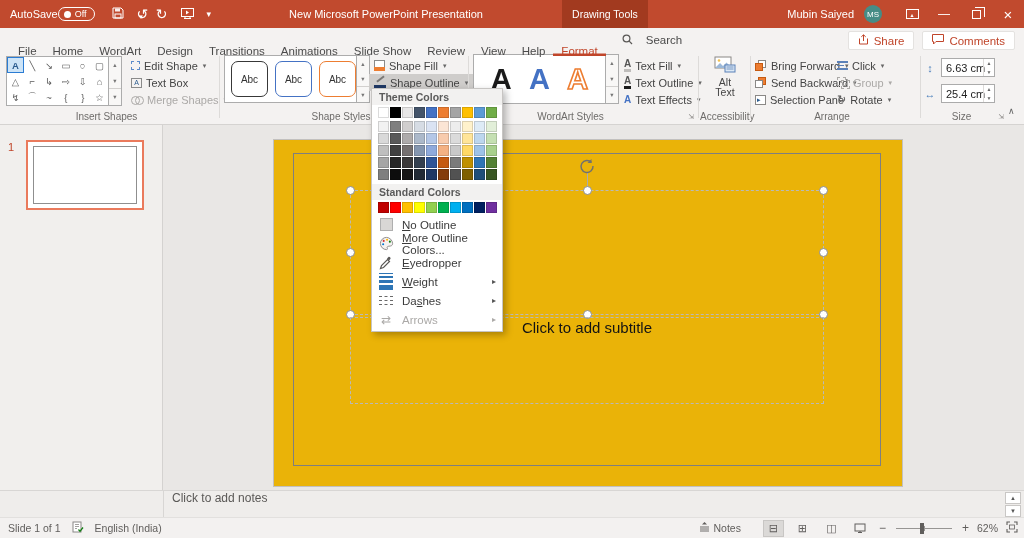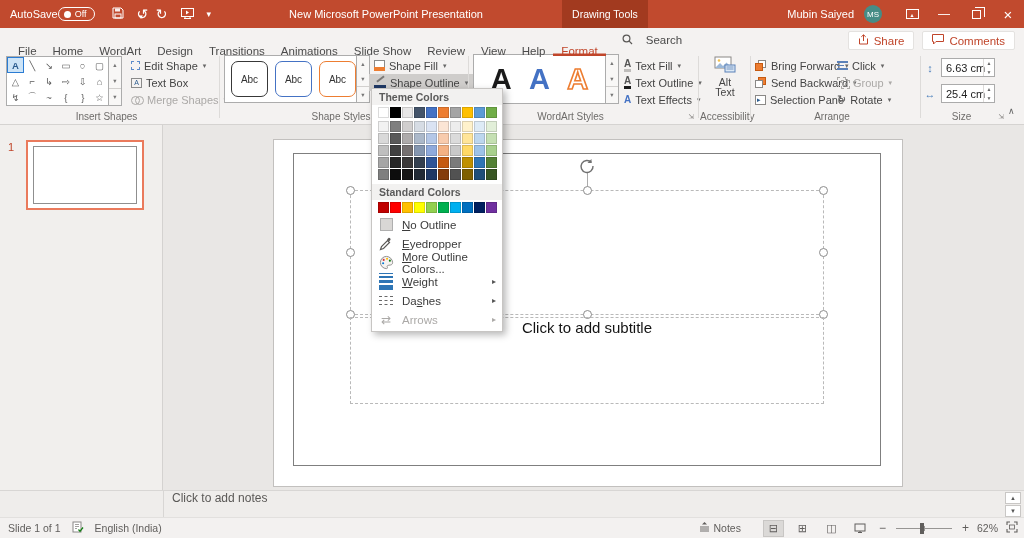--- a/index.html
+++ b/index.html
@@ -101,21 +101,21 @@
   .spin{position:absolute;right:0;top:0;bottom:0;width:11px;border-left:1px solid #DDDBD9;display:flex;flex-direction:column}
   .spin i{flex:1;display:flex;align-items:center;justify-content:center;font-size:5px;color:#666;font-style:normal}
   .collapse{position:absolute;left:1008px;top:54px;font-size:9px;color:#666}
   
   .workspace{position:absolute;left:0;top:125px;width:1024px;height:365px;background:#E9E7E5}
   .thumbs{position:absolute;left:0;top:0;width:163px;height:365px;background:#F1EFED;border-right:1px solid #D4D2D0}
   .slide-num{position:absolute;left:8px;top:16px;font-size:11px;color:#C0452A}
   .thumb{position:absolute;left:26px;top:15px;width:118px;height:70px;background:#fff;border:2px solid #EA7A5C}
   .thumb-shape{position:absolute;left:5px;right:5px;top:4px;bottom:4px;border:1px solid #8F8F8F}
   .canvas{position:absolute;left:164px;top:0;right:0;bottom:0}
-  .slide{position:absolute;left:109px;top:14px;width:630px;height:348px;background:#ffffff;border:1px solid #C2C0BE}
+  .slide{position:absolute;left:109px;top:14px;width:630px;height:348px;background:#eab308;border:1px solid #C2C0BE}
   .shape-rect{position:absolute;left:19px;top:13px;width:588px;height:313px;border:1px solid #7F7F7F}
   .ph{position:absolute;border:1px dashed #B9B9B9}
   .ph-title{left:76px;top:50px;width:474px;height:125px}
   .ph-sub{left:76px;top:177px;width:474px;height:87px;text-align:center;font-size:15px;color:#141414;padding-top:1px}
   .h{position:absolute;width:9px;height:9px;border-radius:50%;background:#fff;border:1px solid #8C8C8C}
   .rot-line{position:absolute;left:236px;top:-18px;width:1px;height:14px;background:#ABABAB}
   .rot{position:absolute;left:227px;top:-34px;width:18px;height:18px}
   
   .ddmenu{position:absolute;left:371px;top:88px;width:132px;background:#fff;border:1px solid #C7C5C3;box-shadow:3px 3px 7px rgba(0,0,0,.28);z-index:60;padding-bottom:2px}
   .mhead{height:16px;background:#F2F1F0;font-size:10.5px;font-weight:bold;color:#5A5A5A;display:flex;align-items:center;padding-left:7px}
@@ -541,38 +541,38 @@
     </div>
   <div id="menu-items">
       <div class="mitem">
         <span class="ic">
           <span class="mi-noout"></span>
         </span>
         <span class="mi-label"><u>N</u>o Outline</span>
       </div>
       <div class="mitem">
         <span class="ic">
-          <svg width="14" height="14" viewBox="0 0 14 14">
-            <path d="M1.5 12.5l1-3 6-6 2 2-6 6z" fill="none" stroke="#5A5856" stroke-width="1.2"></path>
-            <path d="M8 2.5l1.5-1.5c.8-.8 2.7 1.1 1.9 1.9L10 4.5z" fill="#5A5856"></path>
-          </svg>
-        </span>
-        <span class="mi-label"><u>E</u>yedropper</span>
-      </div>
-      <div class="mitem">
-        <span class="ic">
           <svg width="15" height="15" viewBox="0 0 16 16">
             <path d="M8 1.5A6.5 6.5 0 1 0 8 14.5c1 0 1.3-.7.9-1.4-.5-.9-.2-1.9.9-2.1l2.7-.4c1.3-.3 2-1.2 2-2.6A6.8 6.8 0 0 0 8 1.5z" fill="#F5F3F1" stroke="#8A8886"></path>
             <circle cx="5" cy="5.2" r="1.1" fill="#D13438"></circle>
             <circle cx="8.6" cy="3.9" r="1.1" fill="#FFB900"></circle>
             <circle cx="11.6" cy="6" r="1.1" fill="#107C10"></circle>
             <circle cx="4.4" cy="8.8" r="1.1" fill="#0078D4"></circle>
           </svg>
         </span>
         <span class="mi-label"><u>M</u>ore Outline Colors...</span>
+      </div>
+      <div class="mitem">
+        <span class="ic">
+          <svg width="14" height="14" viewBox="0 0 14 14">
+            <path d="M1.5 12.5l1-3 6-6 2 2-6 6z" fill="none" stroke="#5A5856" stroke-width="1.2"></path>
+            <path d="M8 2.5l1.5-1.5c.8-.8 2.7 1.1 1.9 1.9L10 4.5z" fill="#5A5856"></path>
+          </svg>
+        </span>
+        <span class="mi-label"><u>E</u>yedropper</span>
       </div>
       <div class="mitem">
         <span class="ic">
           <span class="mi-weight">
             <i style="height:1px"></i>
             <i style="height:2px"></i>
             <i style="height:3px"></i>
             <i style="height:5px"></i>
           </span>
         </span>

